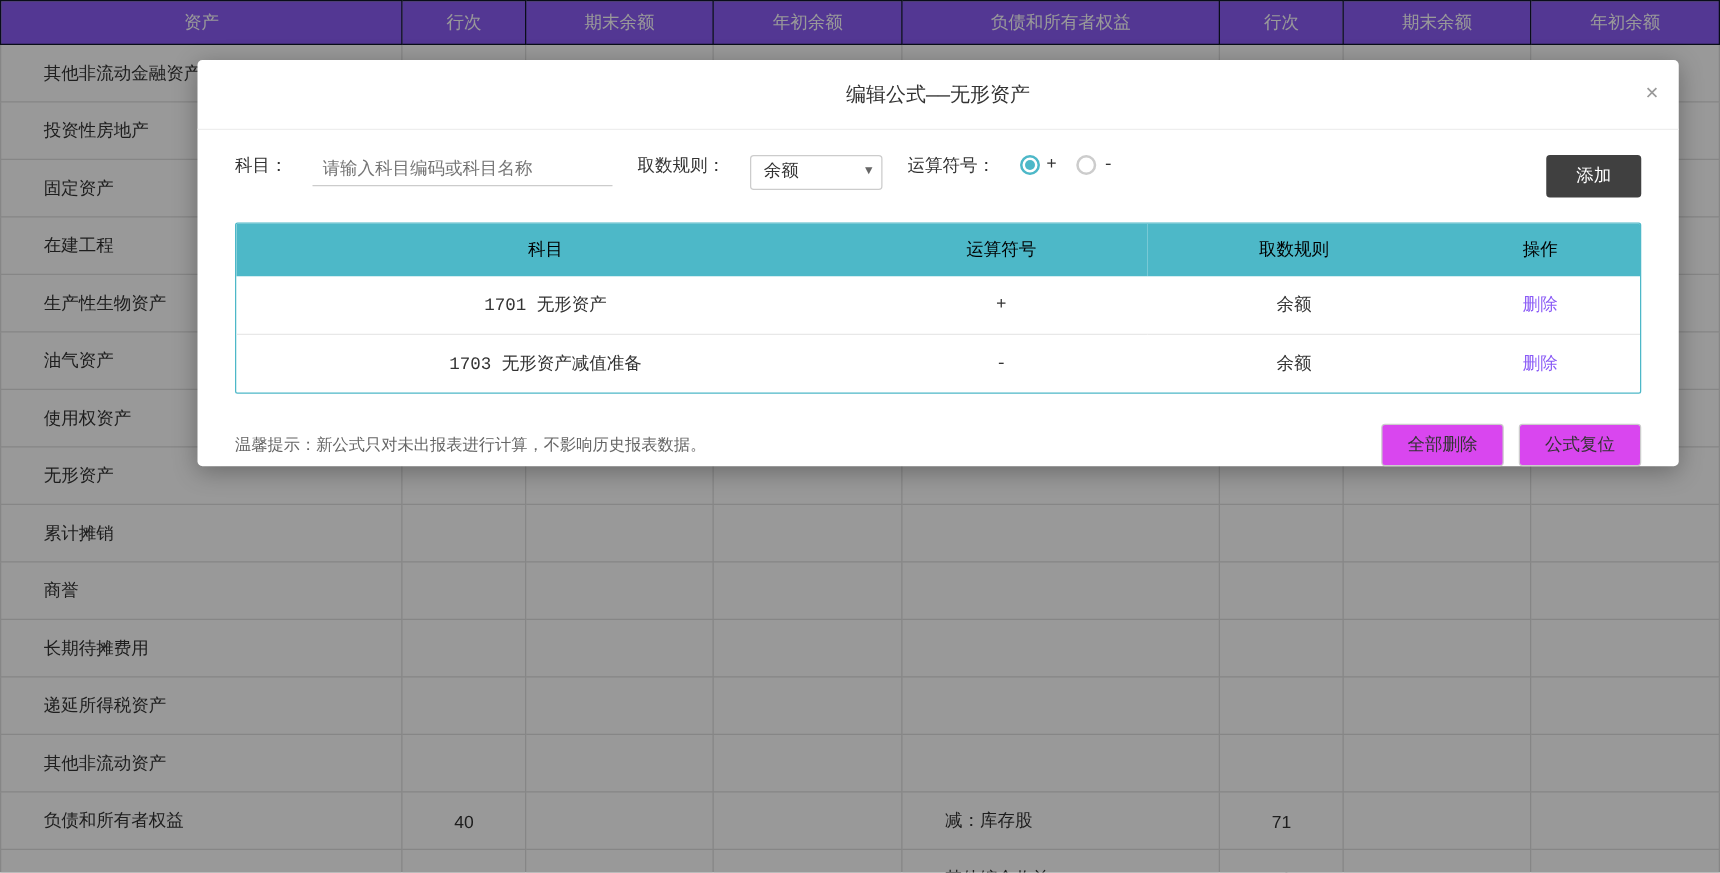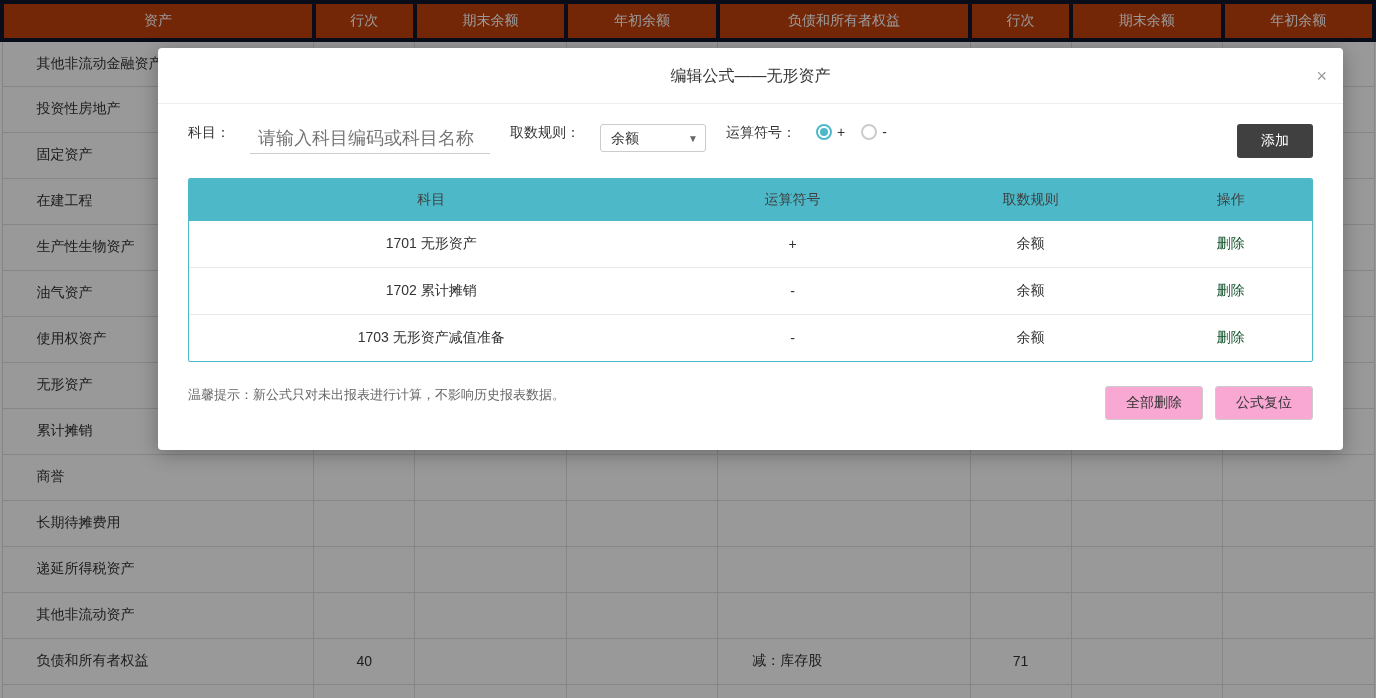--- a/index.html
+++ b/index.html
@@ -21,25 +21,25 @@
       position: absolute;
       top: 0; left: 0;
     }
 
     .bg-table table {
       width: 100%;
       border-collapse: collapse;
     }
 
     .bg-table th {
-      background: #c2410c;
+      background: #8b5cf6;
       color: #fff;
       padding: 8px 12px;
       text-align: center;
-      border: 4px solid #0f172a;
+      border: 1px solid #0f172a;
       font-weight: normal;
       height: 34px;
     }
 
     .bg-table td {
       padding: 8px 12px;
       border: 1px solid #e0e0e0;
       text-align: center;
       color: #333;
       height: 46px;
@@ -62,21 +62,21 @@
     
     .modal {
       position: absolute;
       top: 48px;
       left: 158px;
       width: 1185px;
       background: #fff;
       border-radius: 4px;
       box-shadow: 0 4px 20px rgba(0,0,0,0.3);
       z-index: 20;
-      padding-bottom: 30px;
+      font-family: Liberation Mono, monospace;
     }
 
     .modal-header {
       display: flex;
       align-items: center;
       justify-content: center;
       padding: 18px 20px 16px;
       border-bottom: 1px solid #eee;
       position: relative;
     }
@@ -110,21 +110,21 @@
       color: #333;
       white-space: nowrap;
     }
 
     .form-input {
       border: none;
       border-bottom: 1px solid #ccc;
       outline: none;
       padding: 4px 8px;
       width: 240px;
-      font-size: 18px;
+      font-size: 14px;
       color: #999;
       font-family: inherit;
     }
 
     .form-select {
       border: 1px solid #ccc;
       border-radius: 3px;
       padding: 5px 24px 5px 10px;
       font-size: 14px;
       color: #333;
@@ -216,21 +216,21 @@
       overflow: hidden;
     }
 
     .data-table table {
       width: 100%;
       border-collapse: collapse;
     }
 
     .data-table thead th {
       background: #4db8c8;
-      color: #404040;
+      color: #000000;
       padding: 12px 16px;
       text-align: center;
       font-weight: normal;
     }
 
     .data-table tbody td {
       padding: 14px 16px;
       border-bottom: 1px solid #e8e8e8;
       text-align: center;
       color: #333;
@@ -238,44 +238,45 @@
 
     .data-table tbody td.subject-cell {
       text-align: center;
     }
 
     .data-table tbody tr:last-child td {
       border-bottom: none;
     }
 
     .delete-link {
-      color: #14532d;
+      color: #8b5cf6;
       cursor: pointer;
       text-decoration: none;
     }
 
     
     .modal-footer {
       display: flex;
+      align-items: center;
       justify-content: space-between;
       padding: 24px 30px 0;
     }
 
     .footer-hint {
       color: #666;
       font-size: 13px;
     }
 
     .footer-buttons {
       display: flex;
       gap: 12px;
     }
 
     .outline-btn {
-      background: #f9a8d4;
+      background: #d946ef;
       color: #333;
       border: 1px solid #ccc;
       border-radius: 3px;
       padding: 7px 20px;
       font-size: 14px;
       cursor: pointer;
       font-family: inherit;
     }
   </style>
 </head>
@@ -502,26 +503,20 @@
         </tr>
       </thead>
       <tbody id="formula-tbody">
       <tr>
             <td class="subject-cell">1701 无形资产</td>
             <td>+</td>
             <td>余额</td>
             <td><a class="delete-link" href="#">删除</a></td>
           </tr>
           <tr>
-            <td class="subject-cell">1702 累计摊销</td>
-            <td>-</td>
-            <td>余额</td>
-            <td><a class="delete-link" href="#">删除</a></td>
-          </tr>
-          <tr>
             <td class="subject-cell">1703 无形资产减值准备</td>
             <td>-</td>
             <td>余额</td>
             <td><a class="delete-link" href="#">删除</a></td>
           </tr>
         </tbody>
     </table>
   </div>
 
   <div class="modal-footer">

